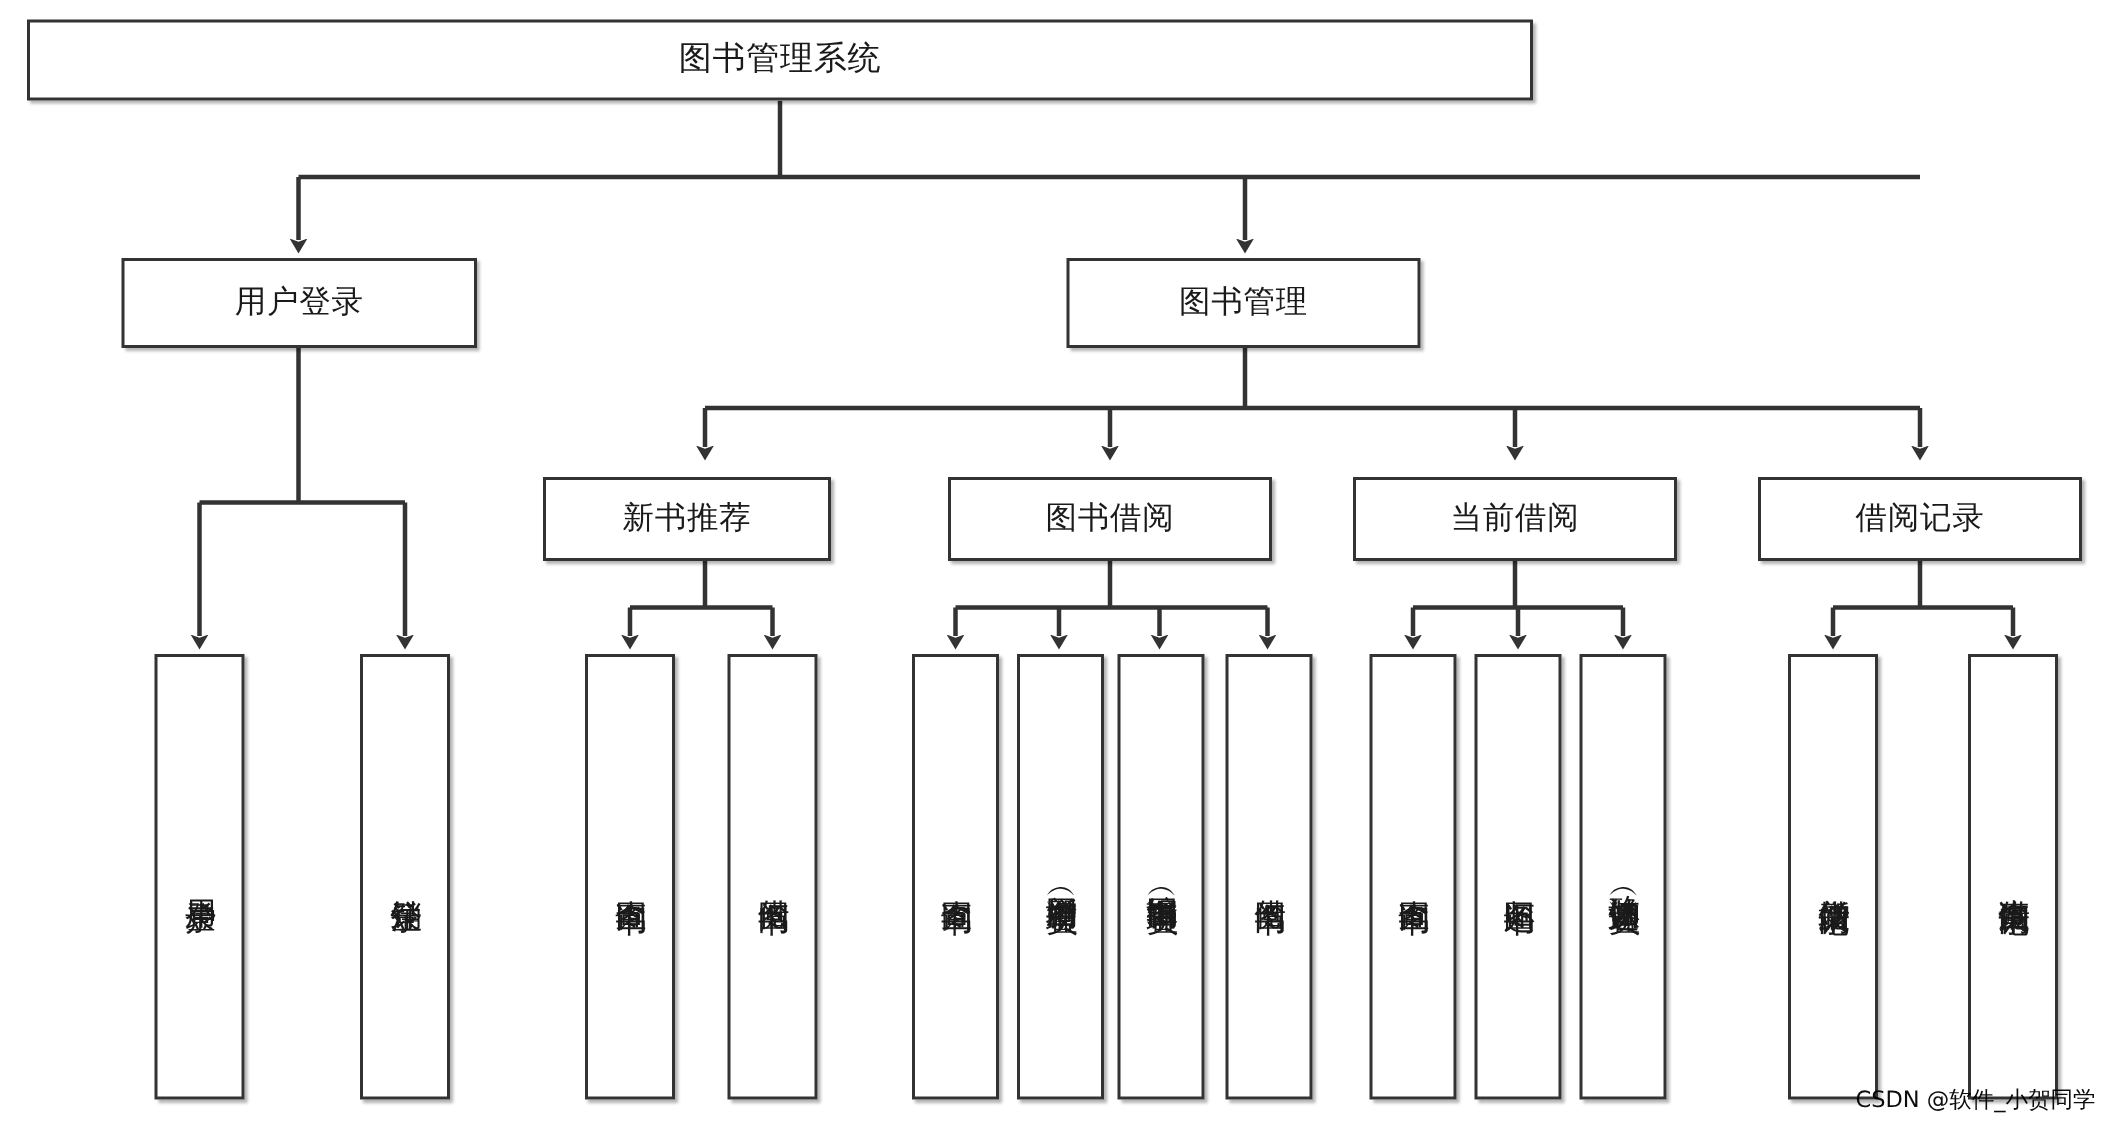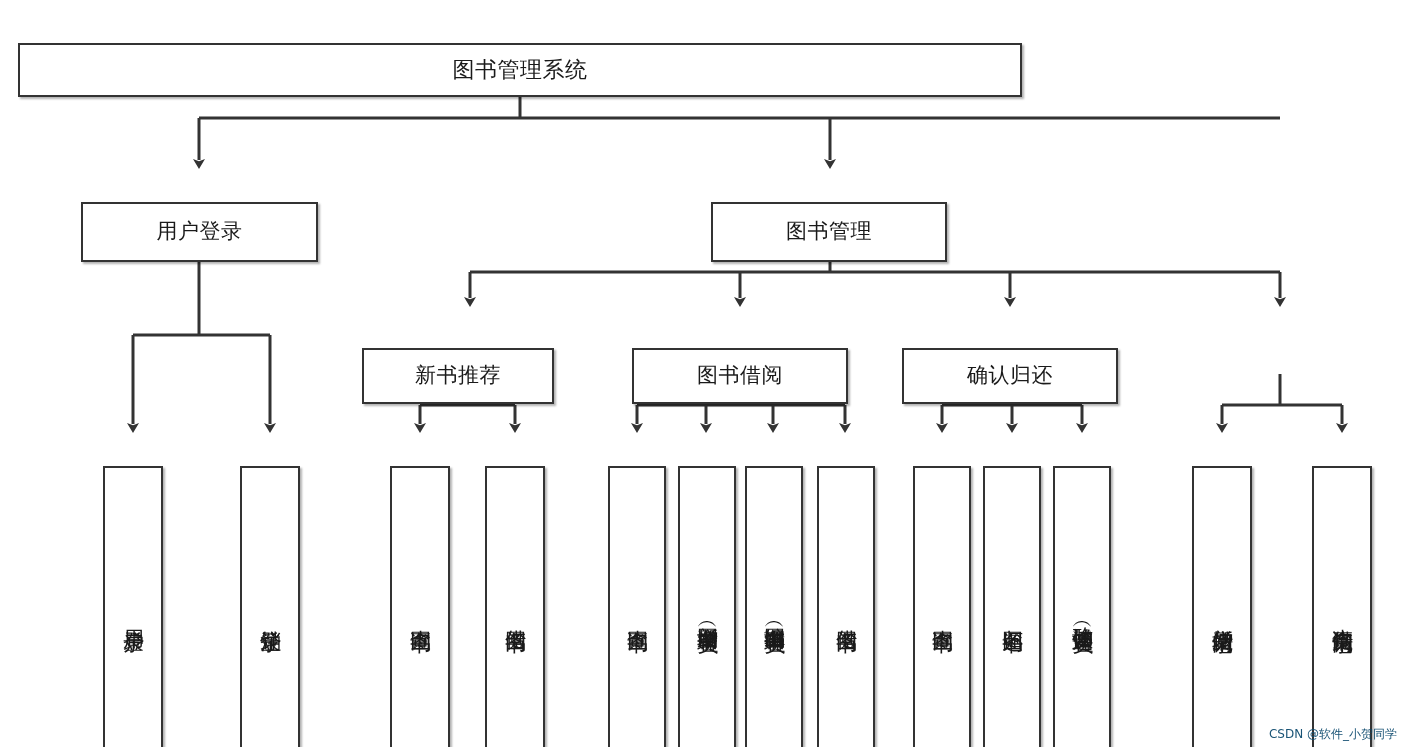--- a/index.html
+++ b/index.html
@@ -27,21 +27,20 @@
   .node-box {
     position: absolute;
     box-sizing: border-box;
     background: #ffffff;
     border: 2px solid #333333;
     box-shadow: 2px 2px 2px rgba(0,0,0,0.30);
     display: flex;
     align-items: center;
     justify-content: center;
     color: #1a1a1a;
-    margin-top: 30px;
   }
   .node-label-h {
     font-size: 21px;
     line-height: 1.1;
     letter-spacing: 0.5px;
     white-space: nowrap;
   }
   .node-label-v {
     font-size: 21px;
     line-height: 1.12;
@@ -50,22 +49,22 @@
     text-orientation: upright;
     white-space: nowrap;
   }
   .title-label {
     font-size: 22px;
   }
   #watermark {
     position: absolute;
     right: 8px;
     bottom: 4px;
-    font-size: 12px;
-    color: #0c4a6e;
+    font-size: 15px;
+    color: #000000;
     white-space: nowrap;
     opacity: 0.95;
   }
 </style>
 </head>
 <body>
 
 <div id="canvas">
 
   <svg id="diagram-svg" viewBox="0 0 1405 747">
@@ -132,23 +131,26 @@
 
   <div class="node-box" style="left:362px; top:318px; width:192px; height:56px;">
     <span class="node-label-h">新书推荐</span>
   </div>
 
   <div class="node-box" style="left:632px; top:318px; width:216px; height:56px;">
     <span class="node-label-h">图书借阅</span>
   </div>
 
   <div class="node-box" style="left:902px; top:318px; width:216px; height:56px;">
-    <span class="node-label-h">确认归还</span>
-  </div>
-
+    <span class="node-label-h">当前借阅</span>
+  </div>
+
+  <div class="node-box" style="left:1172px; top:318px; width:216px; height:56px;">
+    <span class="node-label-h">借阅记录</span>
+  </div>
 
   <div class="node-box" style="left:103px; top:436px; width:60px; height:297px;">
     <span class="node-label-v">用户登录</span>
   </div>
 
   <div class="node-box" style="left:240px; top:436px; width:60px; height:297px;">
     <span class="node-label-v">注销登录</span>
   </div>
 
   <div class="node-box" style="left:390px; top:436px; width:60px; height:297px;">

